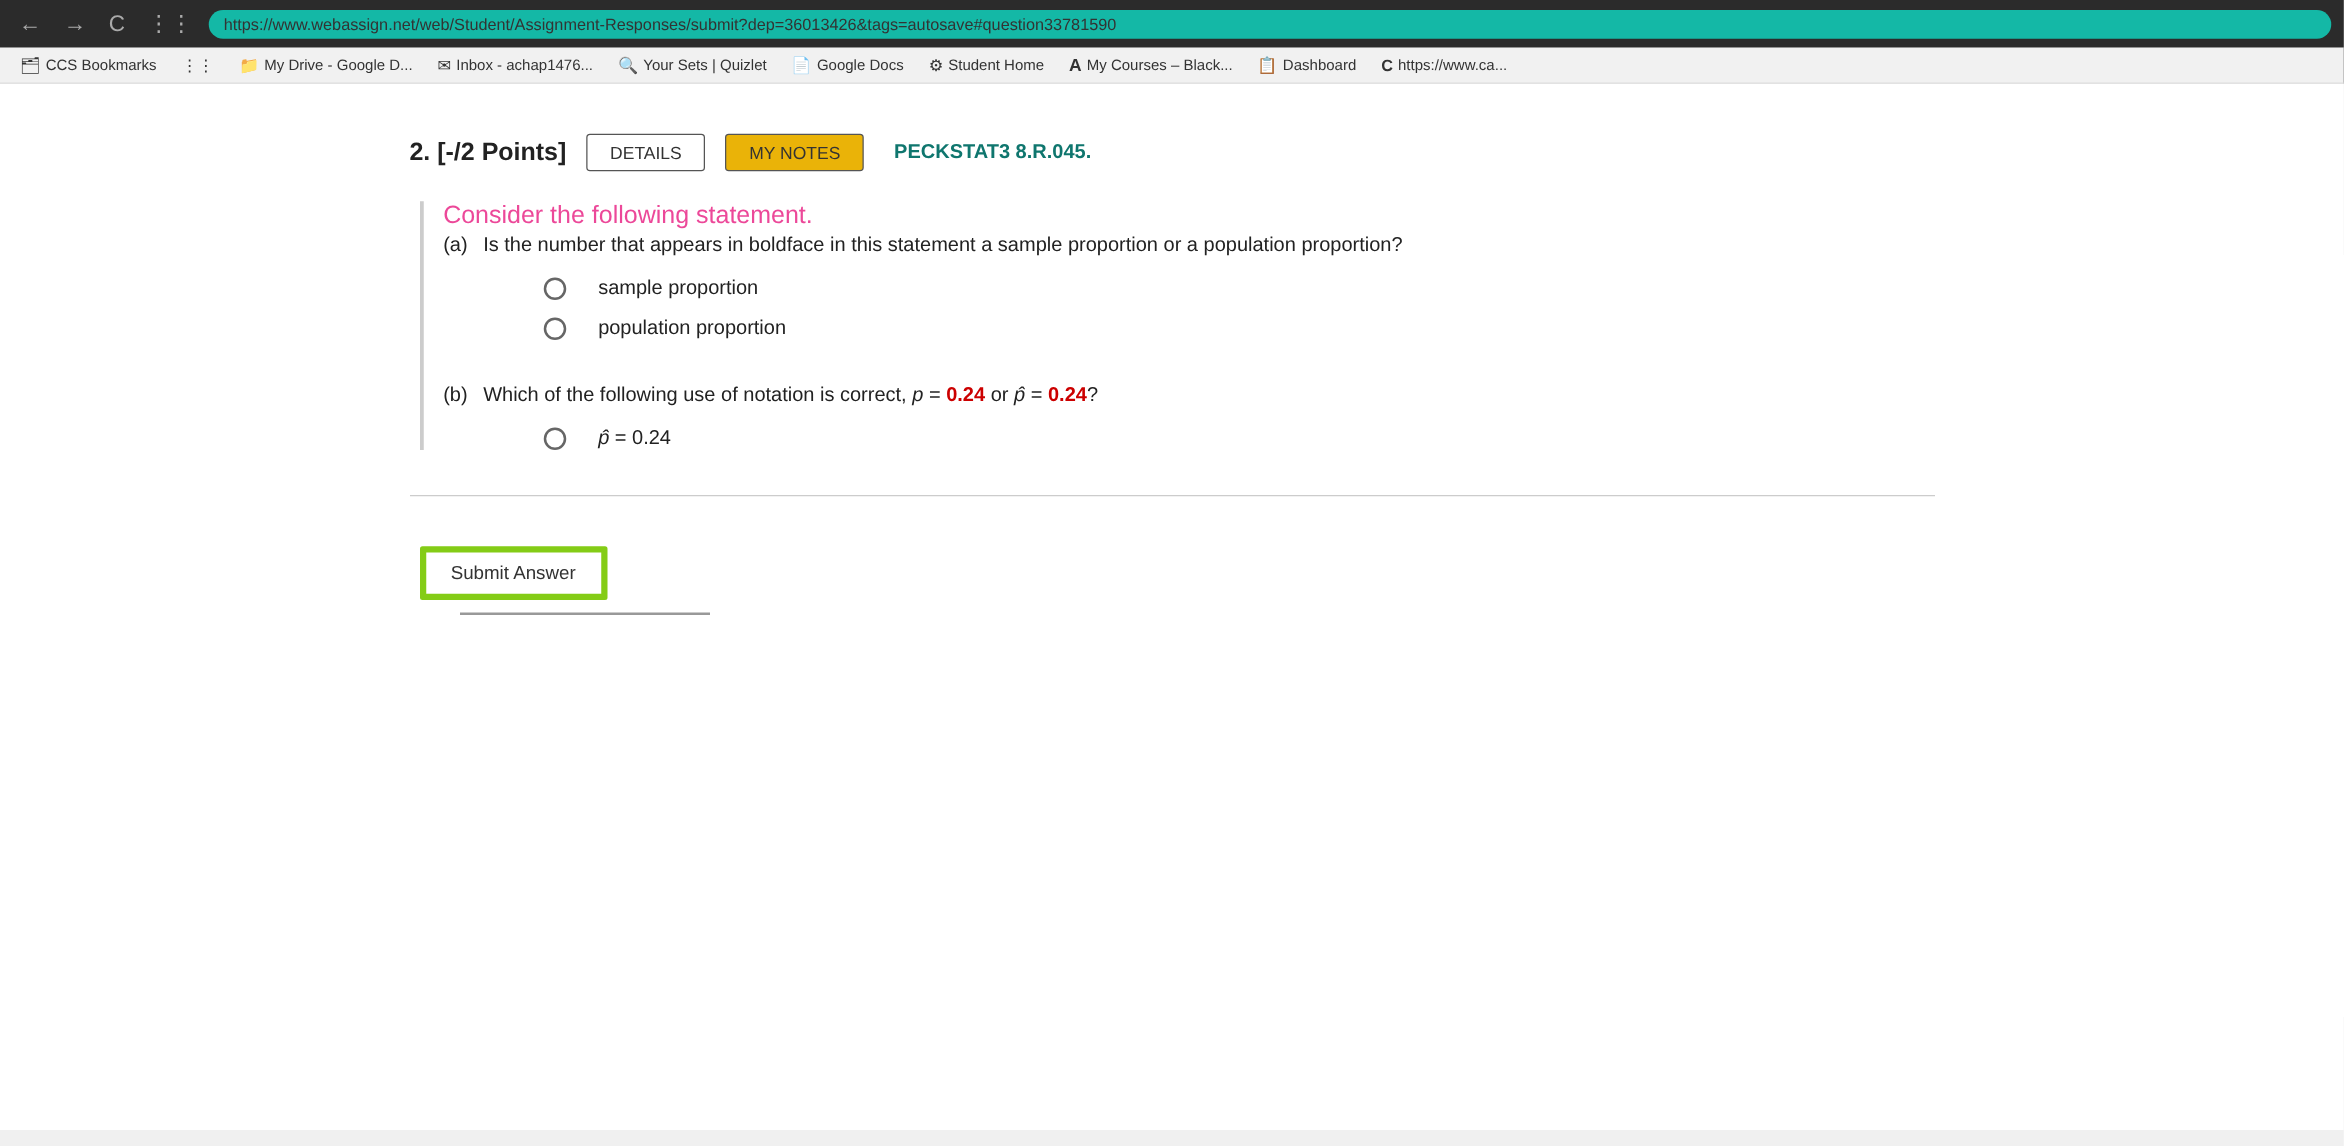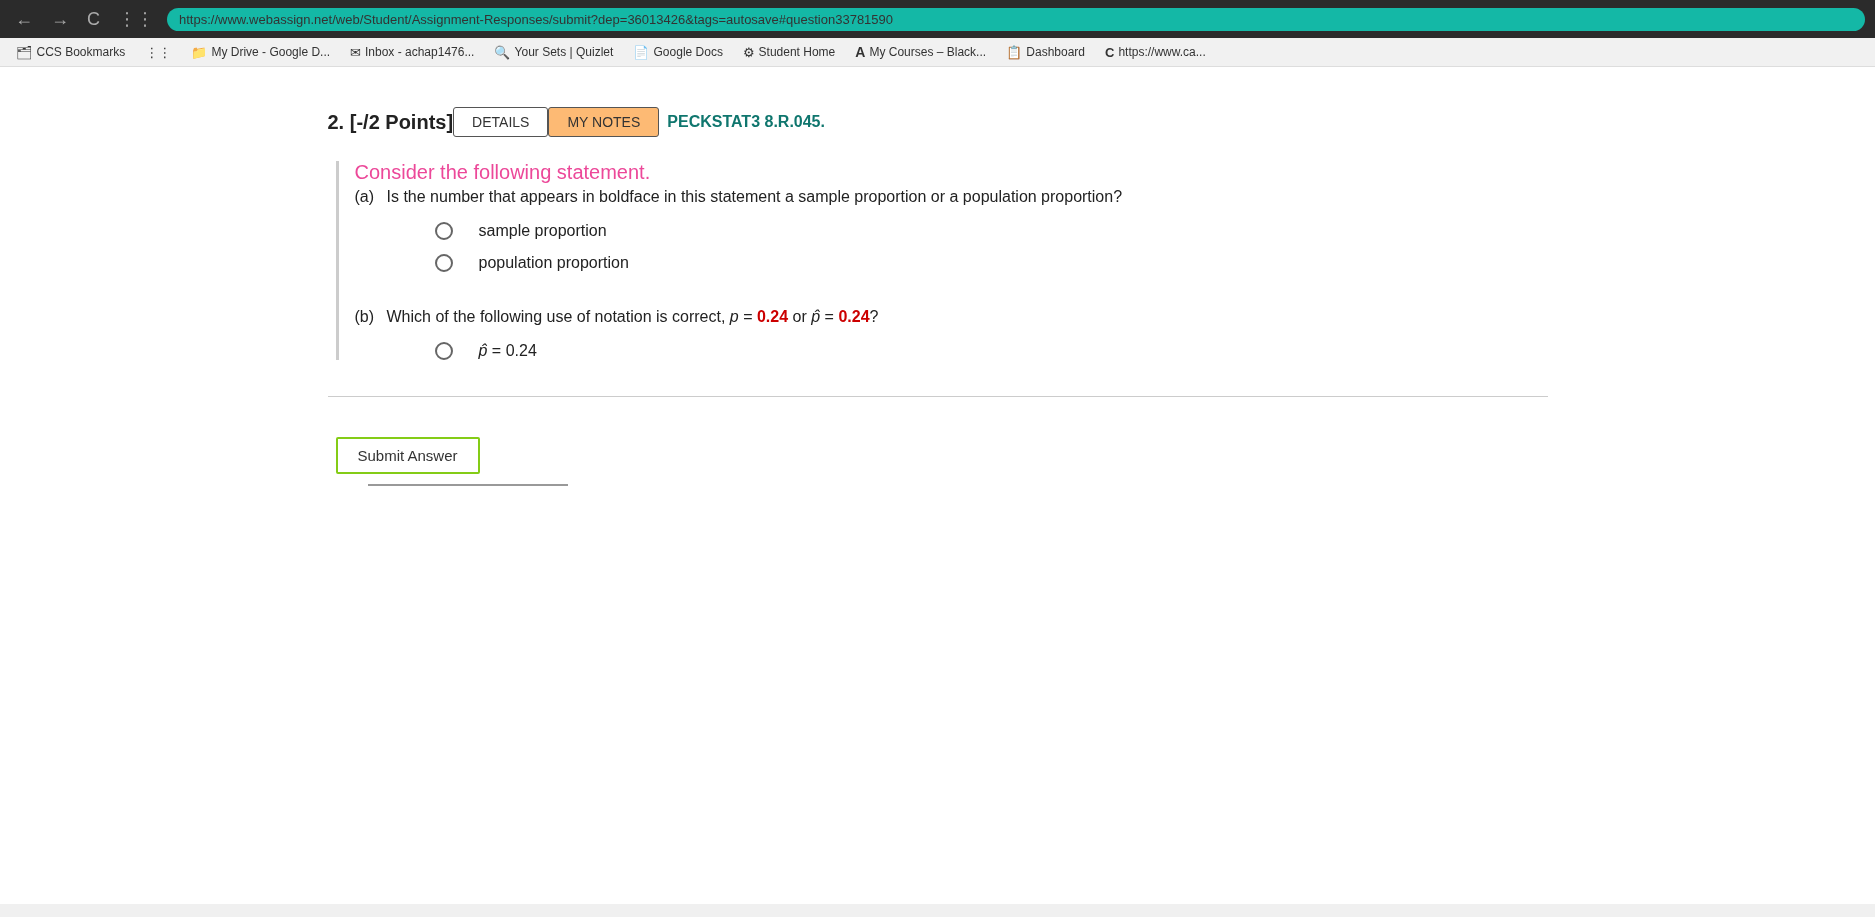--- a/index.html
+++ b/index.html
@@ -82,20 +82,21 @@
     .question-container {
       max-width: 1300px;
       margin: 0 auto;
       padding: 20px 40px;
     }
 
     
     .question-header {
       display: flex;
       align-items: center;
+      gap: 16px;
       margin-bottom: 24px;
     }
 
     .question-number {
       font-size: 20px;
       font-weight: bold;
       color: #222;
       white-space: nowrap;
     }
 
@@ -105,21 +106,21 @@
       padding: 6px 18px;
       font-size: 14px;
       cursor: pointer;
       border-radius: 3px;
       color: #333;
       text-align: right;
     }
 
     .btn-my-notes {
       border: 1px solid #555;
-      background: #fdba74;
+      background: #eab308;
       padding: 6px 18px;
       font-size: 14px;
       cursor: pointer;
       border-radius: 3px;
       color: #333;
     }
 
     .question-id {
       font-size: 16px;
       font-weight: bold;
@@ -202,21 +203,21 @@
       font-style: italic;
     }
 
     
     .submit-section {
       margin-top: 40px;
       margin-left: 8px;
     }
 
     .btn-submit {
-      border: 2px solid #84cc16;
+      border: 5px solid #84cc16;
       background: #fff;
       padding: 8px 20px;
       font-size: 15px;
       cursor: pointer;
       color: #333;
       border-radius: 2px;
     }
 
     
     .divider-line {

